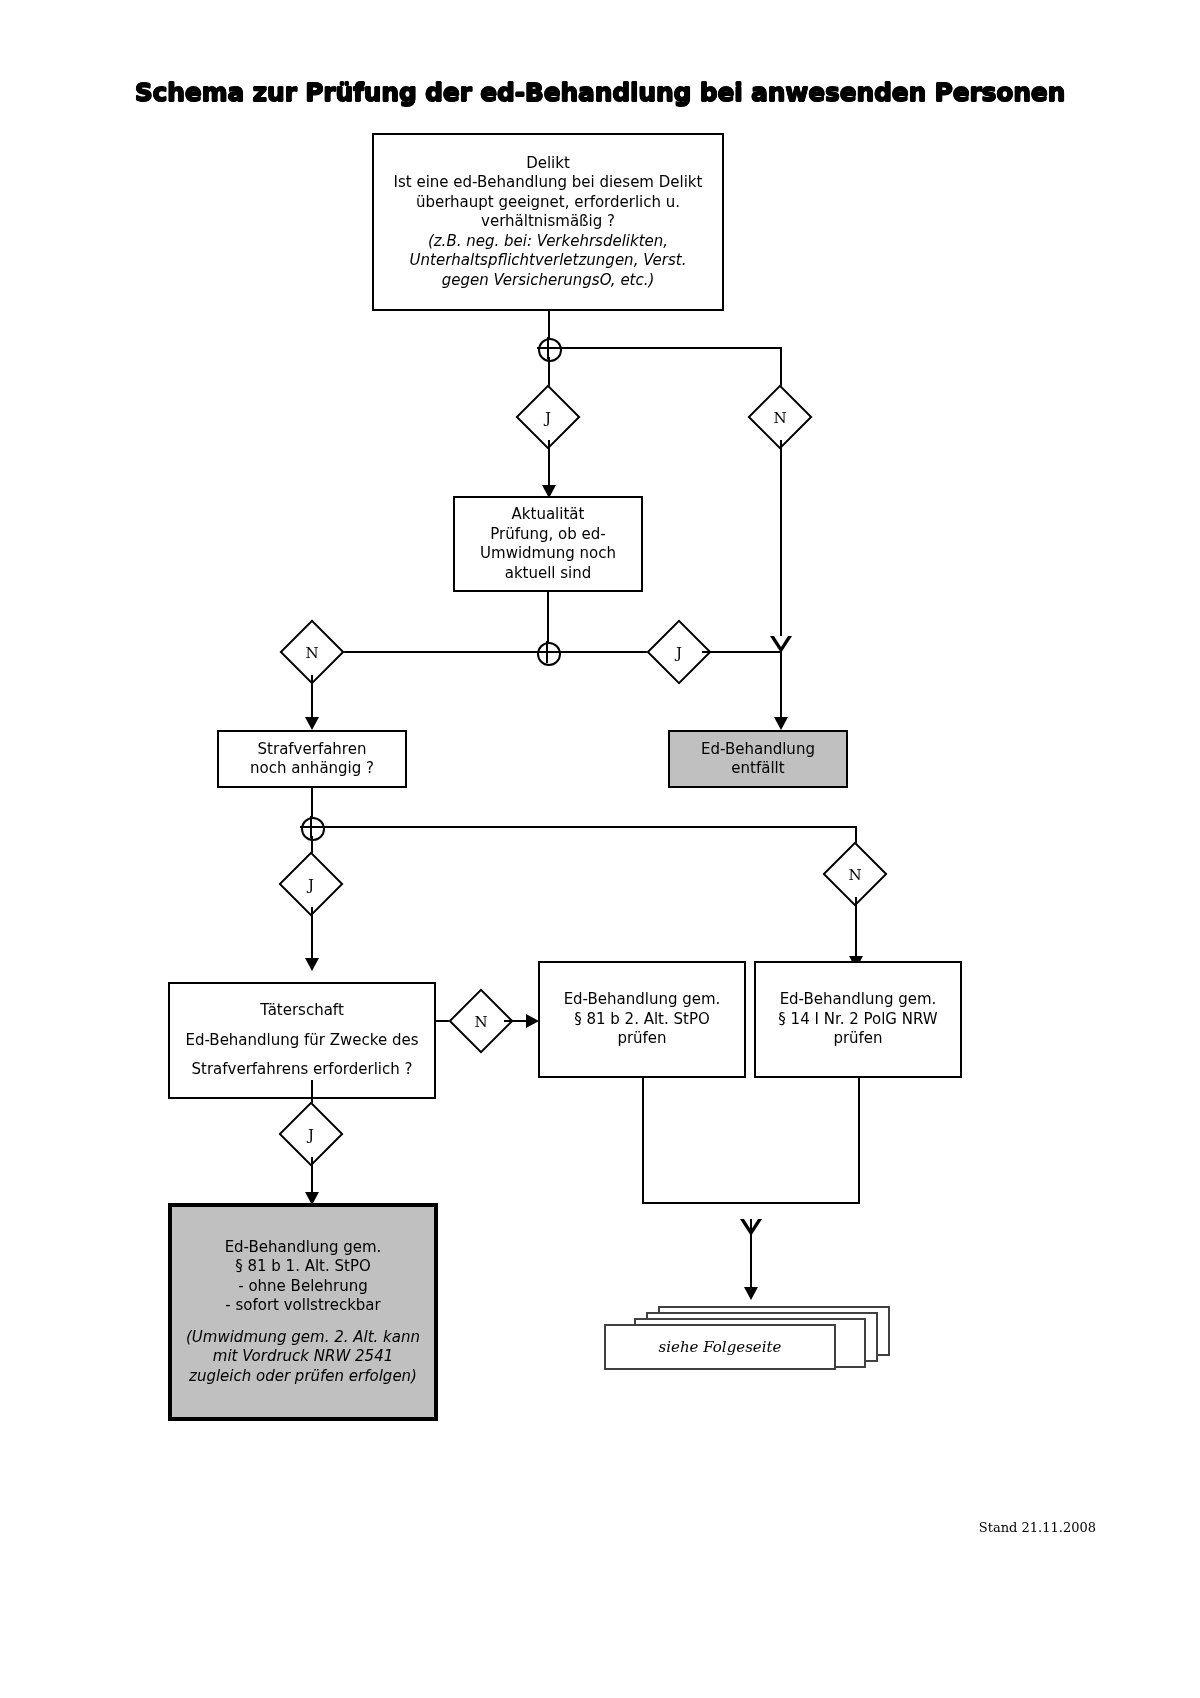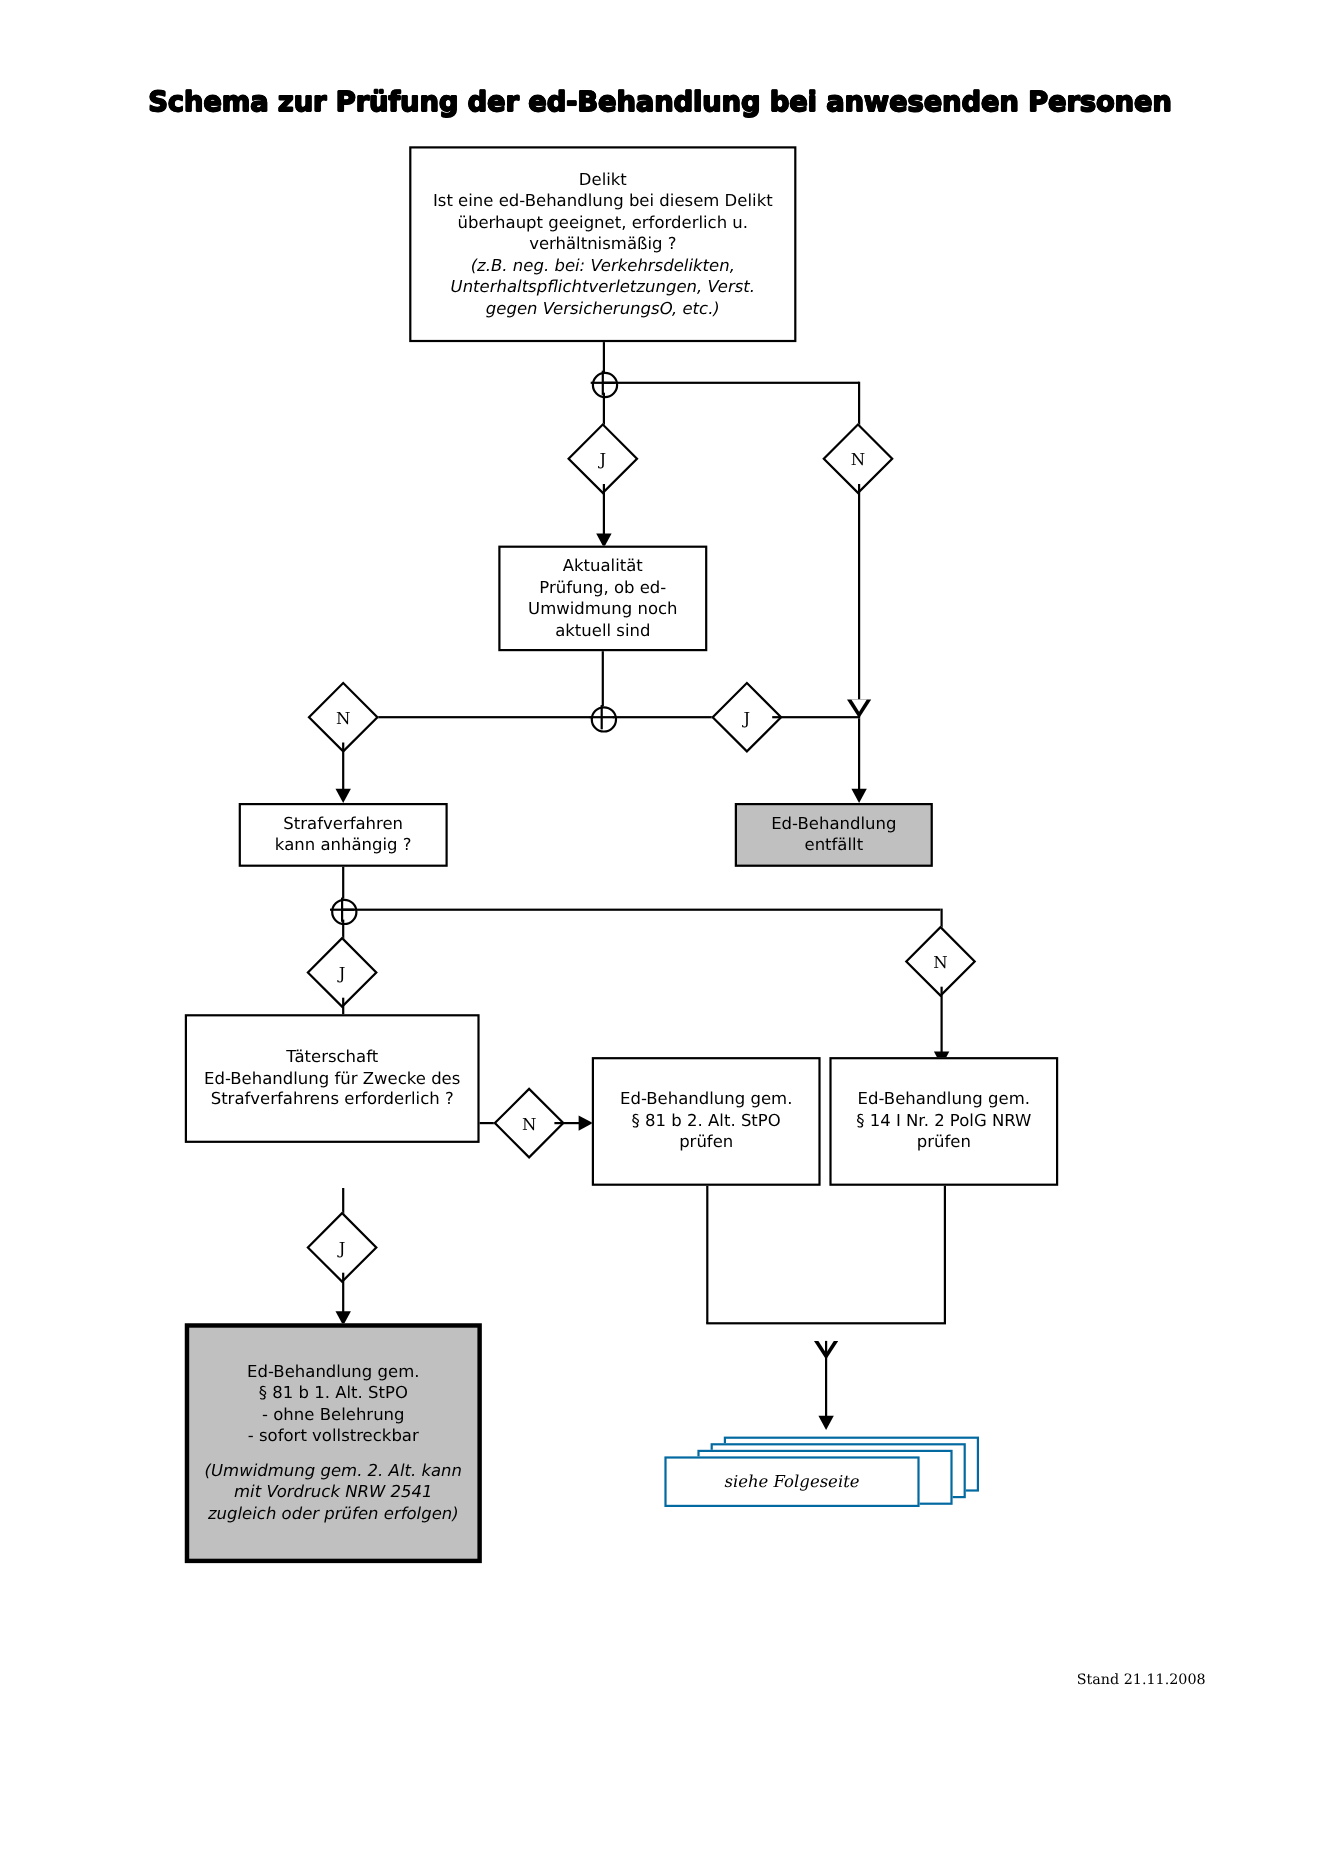--- a/index.html
+++ b/index.html
@@ -113,21 +113,21 @@
   .junction:before,.junction:after{
     content:"";position:absolute;background:#000;
   }
   .junction:before{left:-3px;top:7px;width:22px;height:2px;}
   .junction:after{left:7px;top:-3px;width:2px;height:22px;}
 
   
   #doc-stack{left:600px;top:1306px;width:300px;height:68px;}
   .docsheet{
     position:absolute;
-    border:2px solid #0369a1;
+    border:2px solid #404040;
     background:#fff;
     box-sizing:border-box;
   }
   #doc-label{
     position:absolute;
     left:0;top:0;width:218px;height:44px;
     display:flex;align-items:center;justify-content:center;
     font-style:italic;
     font-size:15px;
     font-family:"DejaVu Serif", serif;
@@ -208,21 +208,21 @@
   <div class="abs tri-hollow" style="left:770px;top:636px;"></div>
 
   <div class="abs vline" style="left:780px;top:653px;height:68px;"></div>
   <div class="abs arr-down" style="left:774px;top:717px;"></div>
 
   <div class="abs vline" style="left:311px;top:675px;height:46px;"></div>
   <div class="abs arr-down" style="left:305px;top:717px;"></div>
 
   <div class="abs box" id="box-strafverfahren" style="left:217px;top:730px;width:190px;height:58px;">
     <div class="ttl">Strafverfahren</div>
-    <div>kann anhängig ?</div>
+    <div>noch anhängig ?</div>
   </div>
 
   <div class="abs box gray" id="box-entfaellt" style="left:668px;top:730px;width:180px;height:58px;">
     <div class="ttl">Ed-Behandlung</div>
     <div class="ttl">entfällt</div>
   </div>
 
   <div class="abs vline" style="left:311px;top:788px;height:29px;"></div>
 
   <div class="abs junction" style="left:301px;top:817px;"></div>
@@ -240,21 +240,21 @@
 
   <div class="abs vline" style="left:855px;top:826px;height:26px;"></div>
 
   <div class="abs diamond" style="left:832px;top:851px;">
     <span>N</span>
   </div>
 
   <div class="abs vline" style="left:855px;top:897px;height:64px;"></div>
   <div class="abs arr-down" style="left:849px;top:956px;"></div>
 
-  <div class="abs box" id="box-taeterschaft" style="left:168px;top:922px;width:268px;height:117px;">
+  <div class="abs box" id="box-taeterschaft" style="left:168px;top:982px;width:268px;height:117px;gap:10px;">
     <div class="ttl">Täterschaft</div>
     <div>Ed-Behandlung für Zwecke des</div>
     <div>Strafverfahrens erforderlich ?</div>
   </div>
 
   <div class="abs hline" style="left:436px;top:1020px;width:22px;"></div>
   <div class="abs diamond" style="left:458px;top:998px;">
     <span>N</span>
   </div>
   <div class="abs hline" style="left:504px;top:1020px;width:28px;"></div>

